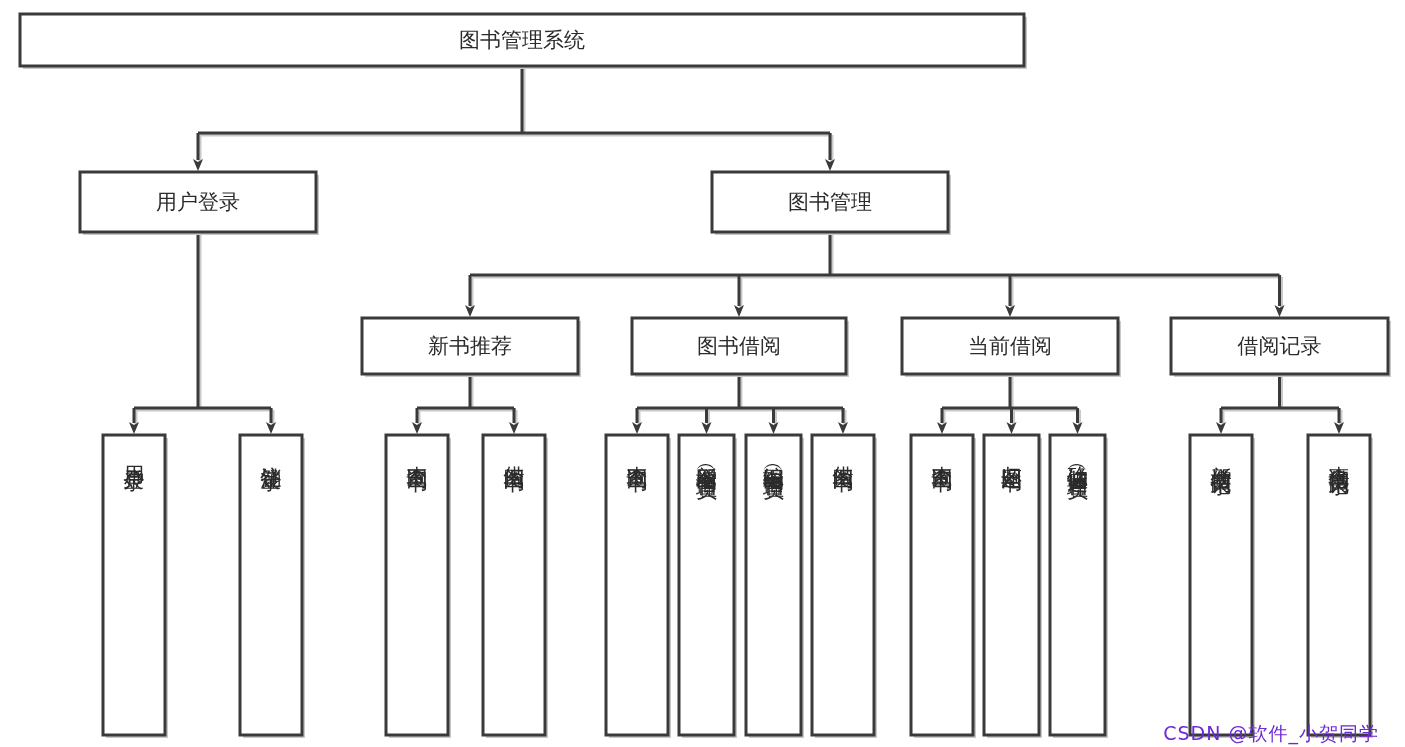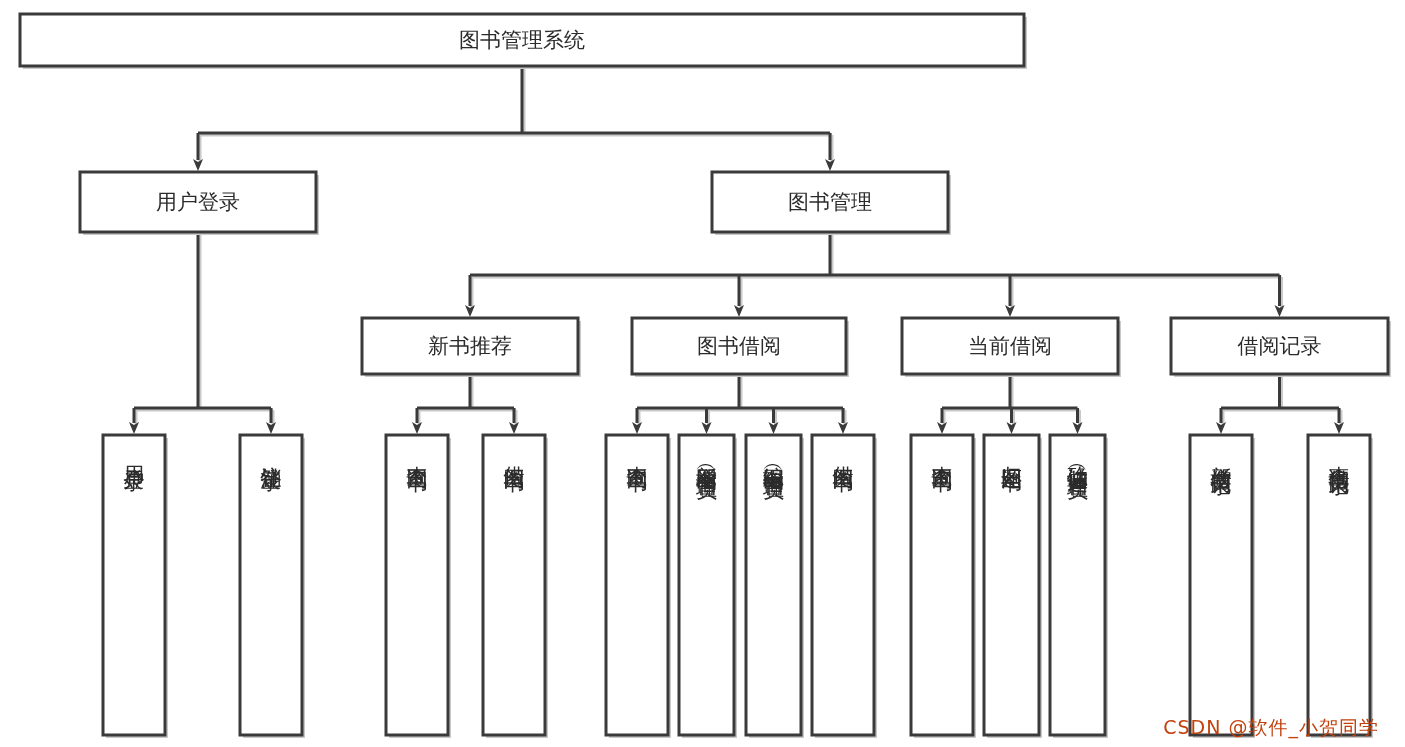--- a/index.html
+++ b/index.html
@@ -12,22 +12,22 @@
   .link{stroke:#3a3a3a;stroke-width:3;fill:none;stroke-linecap:butt;}
   .link-shadow{stroke:#c9c9c9;stroke-width:3;fill:none;}
   .arrow-head{fill:#3a3a3a;}
   .lbl{fill:#2b2b2b;font-family:"DejaVu Sans","Liberation Sans",sans-serif;
        font-size:21px;text-anchor:middle;dominant-baseline:middle;}
   .vwrap{position:absolute;display:flex;align-items:flex-start;
          justify-content:center;pointer-events:none;}
   .vwrap span{writing-mode:vertical-rl;text-orientation:upright;
               letter-spacing:2px;font-size:21px;color:#2b2b2b;
               white-space:nowrap;}
-  .watermark{position:absolute;right:10px;bottom:6px;font-size:19px;
-             color:#c2410c;letter-spacing:1px;user-select:none;
+  .watermark{position:absolute;right:10px;bottom:0;font-size:19px;
+             color:#6d28d9;letter-spacing:1px;user-select:none;
              font-family:"DejaVu Sans","Liberation Sans",sans-serif;margin-left:16px;}
 </style>
 </head>
 <body>
 
 <div id="stage">
 
   <svg id="diagram-svg" width="1405" height="747" xmlns="http://www.w3.org/2000/svg">
     <defs>
       <marker id="arrow" markerWidth="12" markerHeight="12" refX="1" refY="5" orient="auto" markerUnits="userSpaceOnUse">

